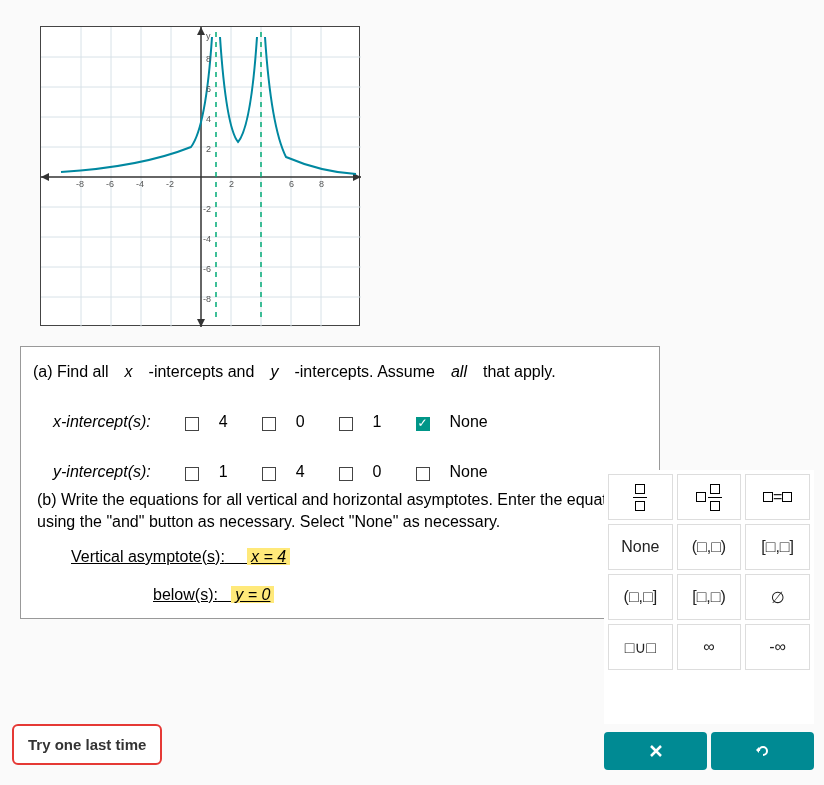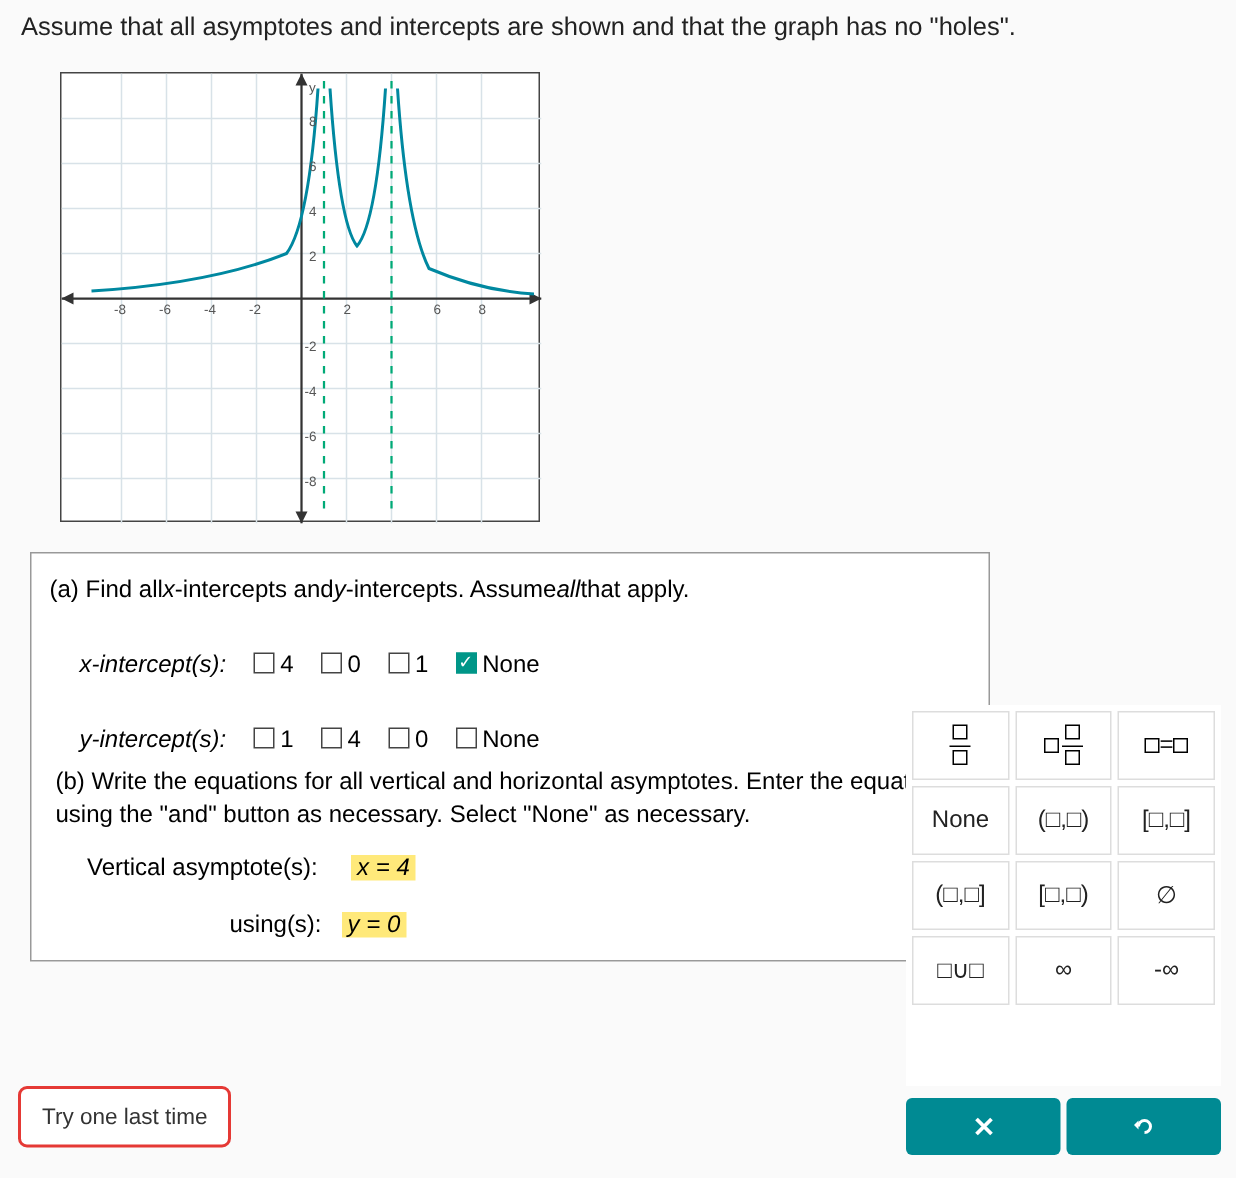--- a/index.html
+++ b/index.html
@@ -38,22 +38,22 @@
     border: 1px solid #999;
     background: #fff;
     width: 640px;
     padding: 10px 12px;
     position: relative;
   }
   .qbox .row {
     margin: 6px 0;
     font-size: 16px;
     display: flex;
-    align-items: flex-start;
-    gap: 0;
+    align-items: flex-end;
+    gap: 16px;
   }
   .qbox .sub { padding-left: 20px; margin-top: 32px; }
   .checkbox {
     display: inline-block;
     width: 14px; height: 14px;
     border: 1.5px solid #444;
     margin: 0 4px 0 18px;
     vertical-align: middle;
     position: relative;
   }
@@ -66,32 +66,33 @@
     color: #fff;
     font-size: 12px;
     position: absolute;
     top: -2px; left: 1px;
   }
   .hl {
     background: #ffe97a;
     padding: 0 4px;
   }
   .partb { margin-top: 8px; line-height: 1.4; padding-left: 4px;}
-  .asymp-row { margin: 14px 0 4px 25px; font-size:16px; }
+  .asymp-row { margin: 14px 0 4px 38px; font-size:16px;text-decoration:underline; }
   
   .try-btn {
     position: absolute;
     left: 12px;
     bottom: 20px;
     padding: 10px 14px;
     border: 2px solid #e53935;
     border-radius: 6px;
     background: #fff;
     color: #333;
     font-size: 15px;
+    font-weight: bold;
   }
   
   .keypad {
     position: absolute;
     right: 10px;
     top: 470px;
     width: 210px;
   }
   .keypad-grid {
     display: grid;
@@ -142,21 +143,20 @@
     top: 412px;
     font-size: 18px;
     color: #000;
     transform: rotate(-15deg);
   }
 </style>
 </head>
 <body>
 
 <div class="header">
-  <p>Assume that all asymptotes and intercepts are shown and that the graph has no "holes".</p>
 </div>
 
 <div class="graph-box">
   <svg viewBox="0 0 320 300" width="320" height="300">
 
     <g stroke="#d8e2e8" stroke-width="1">
       <line x1="0" y1="30" x2="320" y2="30"></line>
         <line x1="0" y1="60" x2="320" y2="60"></line>
       <line x1="0" y1="90" x2="320" y2="90"></line>
         <line x1="0" y1="120" x2="320" y2="120"></line>
@@ -250,21 +250,21 @@
 
   <div class="partb">(b) Write the equations for all vertical and horizontal asymptotes. Enter the equations using the "and" button as necessary. Select "None" as necessary.</div>
 
   <div class="asymp-row">
     <span>Vertical asymptote(s):</span>
     &nbsp;&nbsp;&nbsp;
     <span class="hl italic">x = 4</span>
   </div>
 
   <div class="asymp-row" style="margin-top:20px; margin-left:120px;">
-    <span>using(s):</span>
+    <span>below(s):</span>
     &nbsp;
     <span class="hl italic">y = 0</span>
   </div>
 </div>
 
 <button class="try-btn">Try one last time</button>
 
 <div class="keypad">
   <div class="keypad-grid">
     <div class="kbtn">

